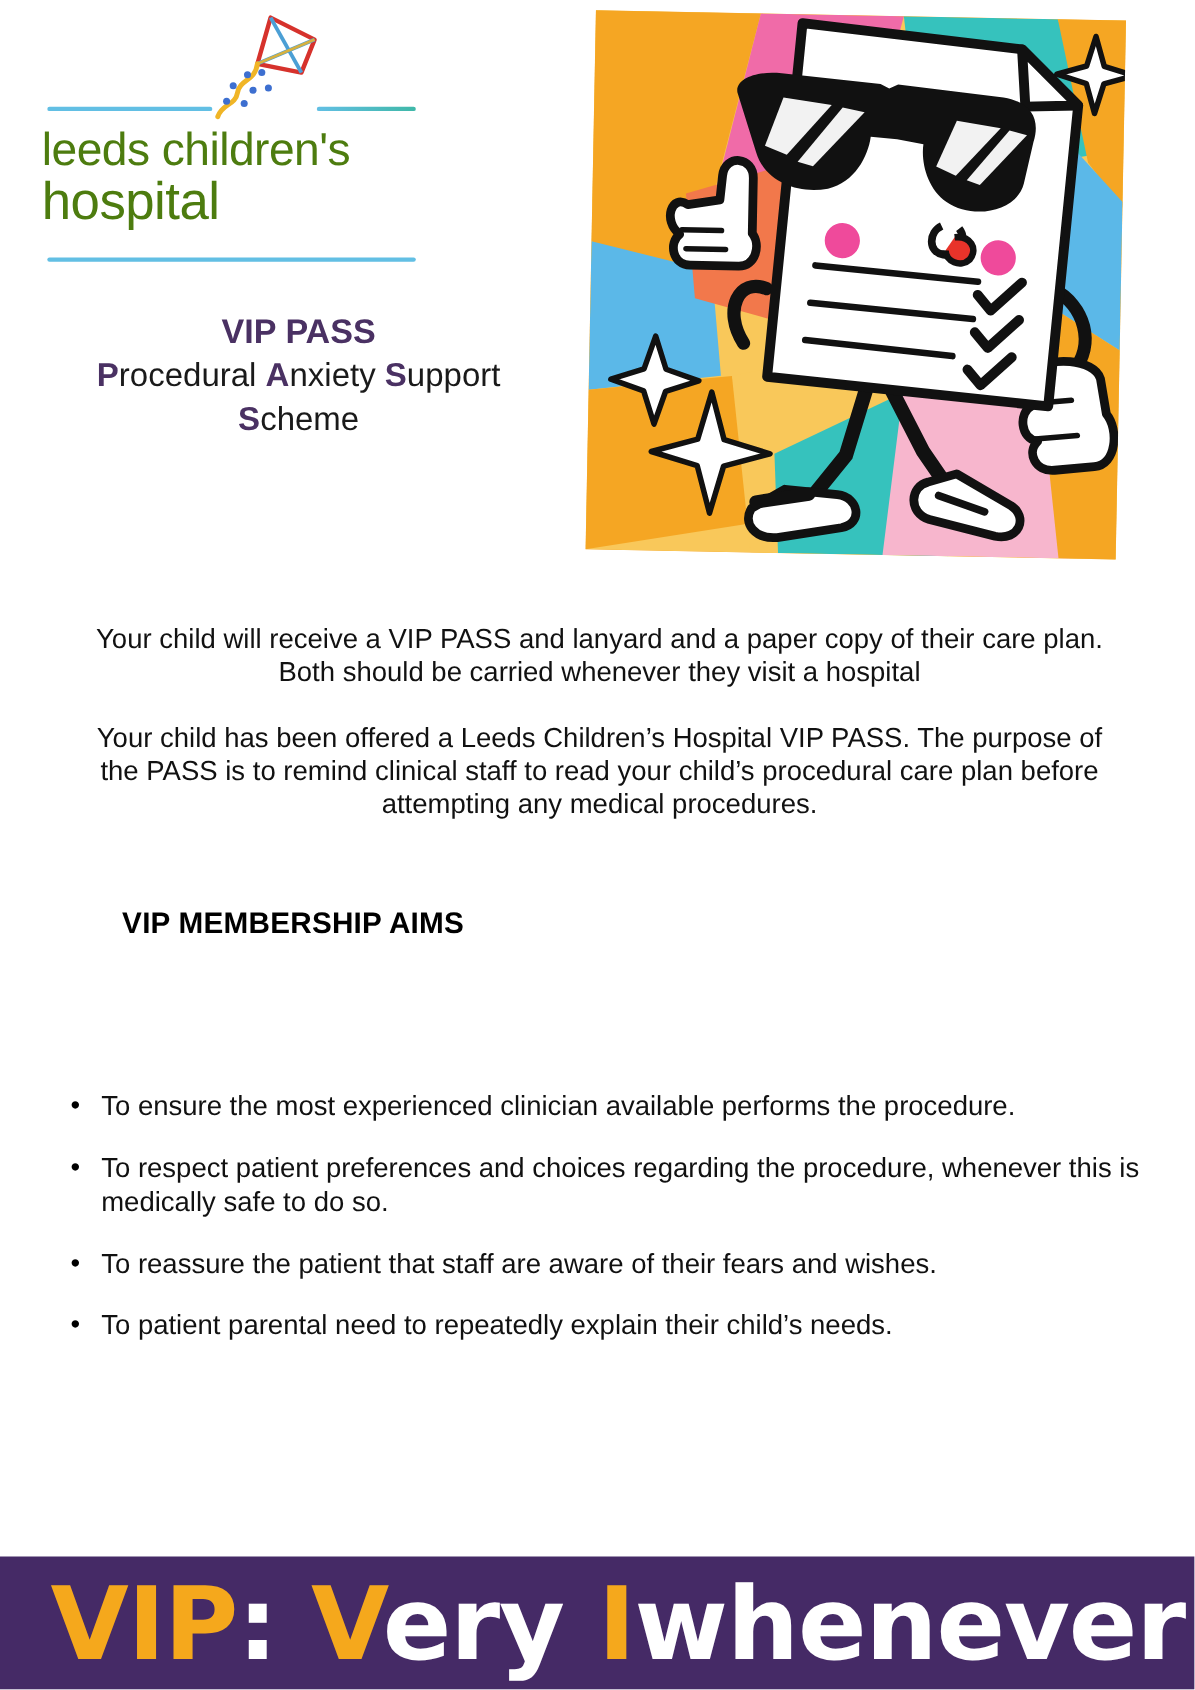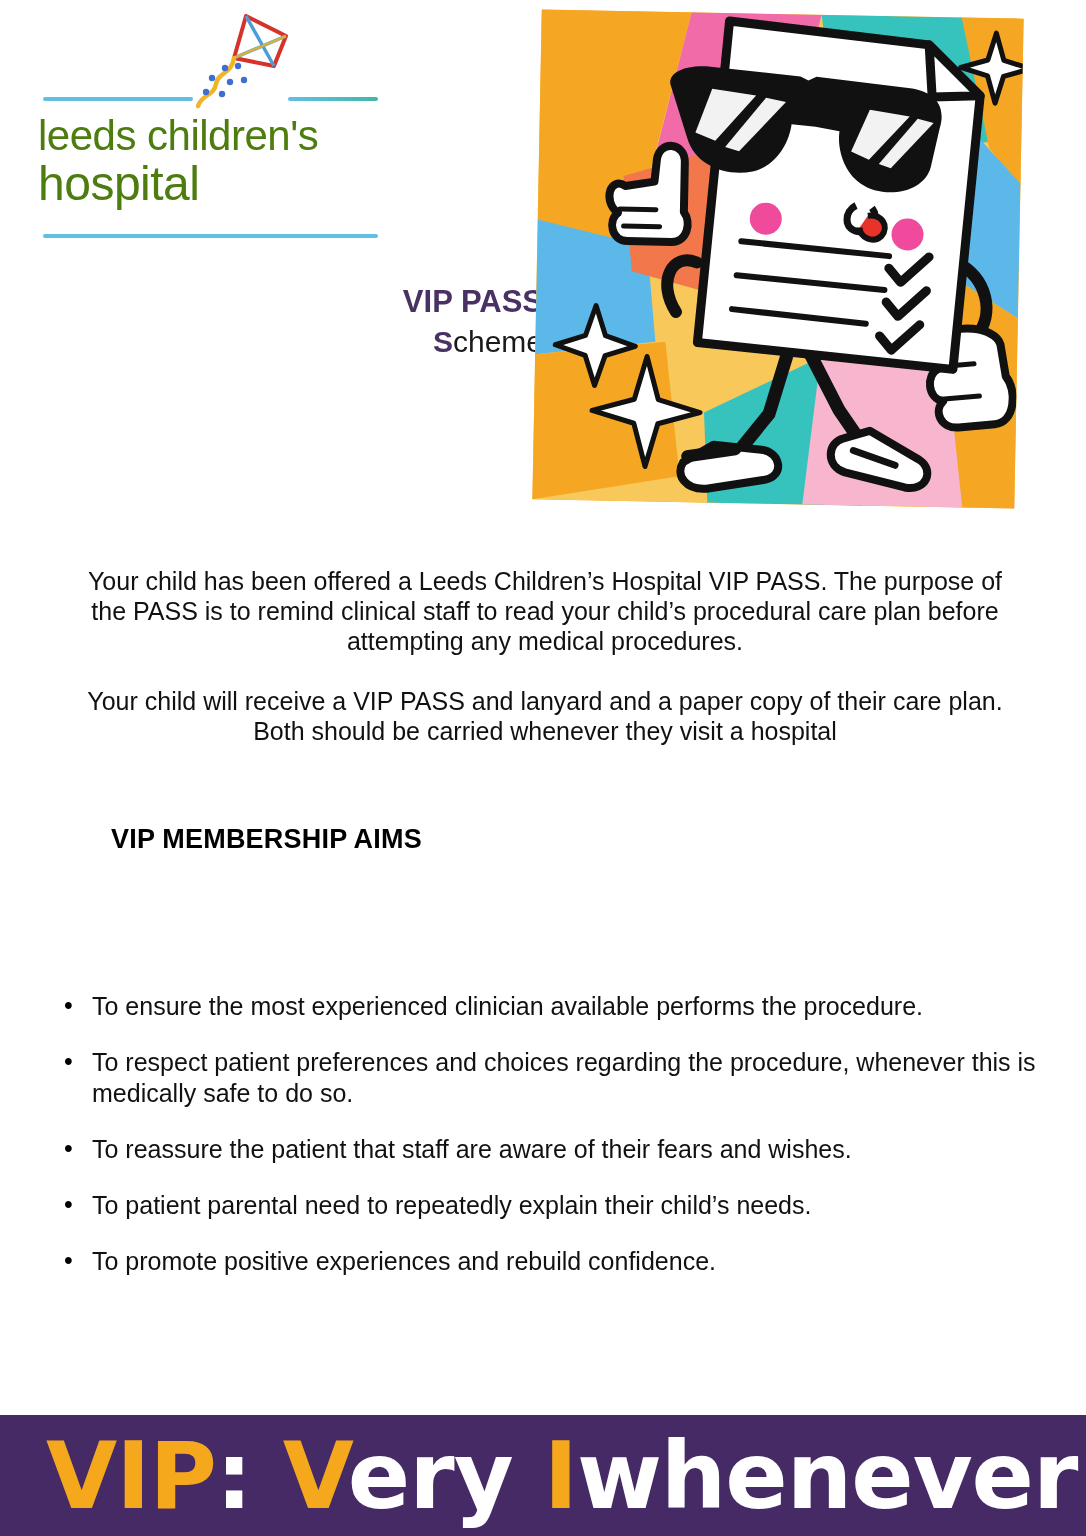--- a/index.html
+++ b/index.html
@@ -85,21 +85,21 @@
     font-size: 48px;
     line-height: 48px;
   }
 
   
   .title-block {
     position: absolute;
     left: 0;
     top: 282px;
     width: 543px;
-    text-align: right;
+    text-align: center;
     line-height: 39px;
   }
   .title-vip {
     font-size: 31px;
     font-weight: bold;
     color: #4a3163;
     display: block;
     line-height: 40px;
   }
   .title-sub {
@@ -239,20 +239,21 @@
 
     <div class="logo-rule-left"></div>
     <div class="logo-rule-right"></div>
     <div class="logo-line1">leeds children's</div>
     <div class="logo-line2">hospital</div>
     <div class="logo-rule-bottom"></div>
   </div>
 
   <div class="title-block">
     <span class="title-vip">VIP PASS</span>
+    <span class="title-sub"><span class="cap">P</span><span>rocedural </span><span class="cap">A</span><span>nxiety </span><span class="cap">S</span><span>upport</span></span>
     <span class="title-sub"><span class="cap">S</span><span>cheme</span></span>
   </div>
 </div>
 
 <div class="hero">
   <svg viewBox="0 0 482 490" preserveAspectRatio="xMidYMid slice">
     <defs>
       <clipPath id="heroclip">
           <rect x="0" y="0" width="482" height="490"></rect>
         </clipPath>
@@ -331,29 +332,28 @@
 
       <path d="M172,76 L216,82 L176,128 L156,120 Z" fill="#ffffff" opacity="0.95"></path>
       <path d="M226,84 L246,88 L200,138 L186,134 Z" fill="#ffffff" opacity="0.95"></path>
       <path d="M330,94 L370,100 L330,144 L312,136 Z" fill="#ffffff" opacity="0.95"></path>
       <path d="M378,102 L394,106 L352,152 L340,148 Z" fill="#ffffff" opacity="0.95"></path>
     </g>
   </svg>
 </div>
 
 <div class="intro">
+  <p>Your child will receive a VIP PASS and lanyard and a paper copy of their care plan.  Both should be carried whenever they visit a hospital</p>
   <p>Your child has been offered a Leeds Children’s Hospital VIP PASS. The purpose of the PASS is to remind clinical staff to read your child’s procedural care plan before attempting any medical procedures.</p>
-  <p>Your child will receive a VIP PASS and lanyard and a paper copy of their care plan.  Both should be carried whenever they visit a hospital</p>
 </div>
 
 <div class="aims-heading">VIP MEMBERSHIP AIMS</div>
 
 <ul class="aims-list">
     <li>To ensure the most experienced clinician available performs the procedure.</li>
     <li>To respect patient preferences and choices regarding the procedure, whenever this is medically safe to do so.</li>
     <li>To reassure the patient that staff are aware of their fears and wishes.</li>
     <li>To patient parental need to repeatedly explain their child’s needs.</li>
-    <li>To promote positive experiences and rebuild confidence.</li>
   </ul>
 
 <div class="footer">
   <div class="footer-text"><span class="f-orange">VIP</span><span class="f-white">:</span><span class="f-white"> </span><span class="f-orange">V</span><span class="f-white">ery</span><span class="f-white"> </span><span class="f-orange">I</span><span class="f-white">whenever</span><span class="f-white"> </span><span class="f-orange">P</span></div>
 </div>
 
 </body></html>

